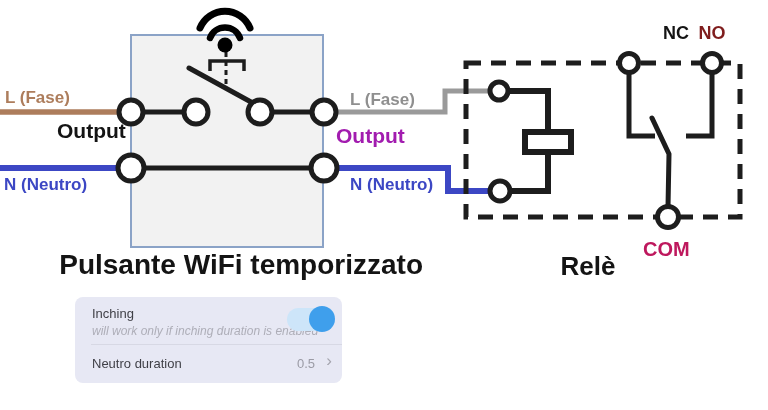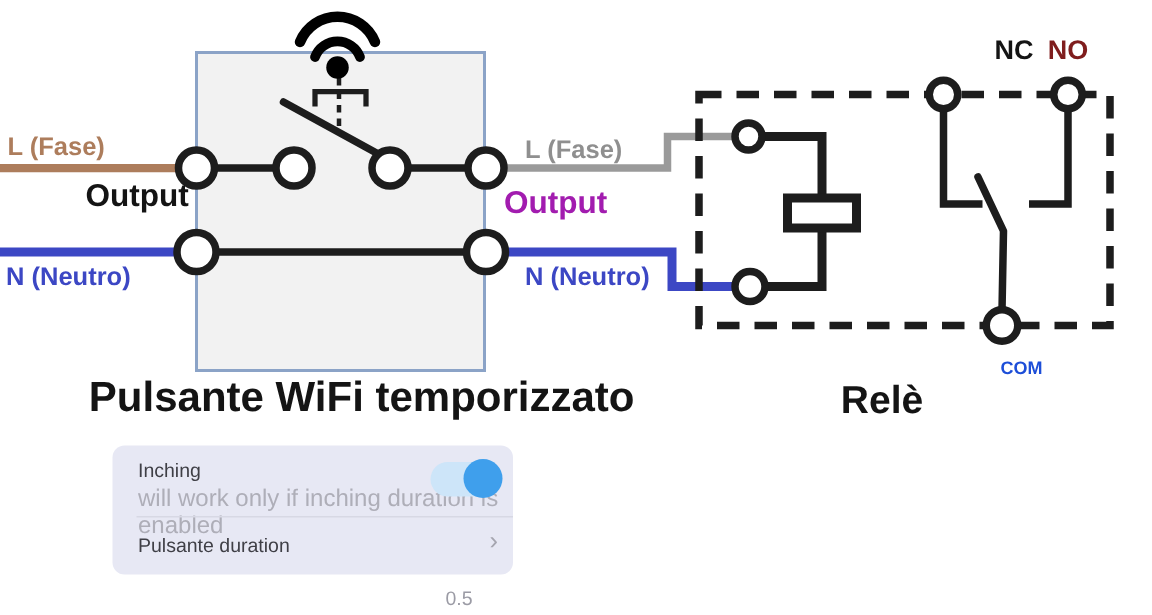--- a/index.html
+++ b/index.html
@@ -10,44 +10,44 @@
   #wiring-svg{position:absolute;left:0;top:0;}
   .lbl{position:absolute;white-space:nowrap;font-weight:700;line-height:1;}
   .lbl-fase-in   {left:5px;  top:89px;  font-size:17px;color:#ad7d5c;}
   .lbl-input     {left:57px; top:120px; font-size:21px;color:#141414;}
   .lbl-neutro-in {left:4px;  top:176px; font-size:17px;color:#3c47c4;}
   .lbl-fase-out  {left:350px;top:91px;  font-size:17px;color:#8f8f8f;}
   .lbl-output    {left:336px;top:125px; font-size:21px;color:#a21caf;}
   .lbl-neutro-out{left:350px;top:176px; font-size:17px;color:#3c47c4;}
   .lbl-nc  {left:609px;top:24px; width:40px;text-align:center;font-size:18px;color:#141414;margin-left:47px;}
   .lbl-no  {left:692px;top:24px; width:40px;text-align:center;font-size:18px;color:#7f1d1d;}
-  .lbl-com {left:643px;top:239px;width:52px;text-align:right;font-size:12px;color:#1d4ed8;}
+  .lbl-com {left:643px;top:239px;width:52px;text-align:left;font-size:20px;color:#be185d;}
   .title-device{left:28px;top:251px;width:395px;text-align:right;font-size:28px;color:#141414;}
   .title-relay {left:528px;top:253px;width:120px;text-align:center;font-size:26px;color:#141414;}
 
   
   .panel{
     position:absolute;left:75px;top:297px;width:267px;height:86px;
     background:#e7e8f4;border-radius:8px;
   }
   .panel .row1{position:relative;height:47px;}
   .inching-label{position:absolute;left:17px;top:9px;font-size:13px;color:#3f3f46;}
-  .inching-hint{position:absolute;left:17px;top:27px;font-size:16px;color:#aeaeb8;}
+  .inching-hint{position:absolute;left:17px;top:27px;font-size:12px;color:#aeaeb8;font-style:italic;}
   .toggle{
     position:absolute;right:9px;top:11px;width:46px;height:23px;border-radius:12px;
     background:#cde5f9;cursor:pointer;
   }
   .toggle .knob{
     position:absolute;right:-2px;top:-2px;width:26px;height:26px;border-radius:50%;
     background:#3f9fec;
   }
   .divider{position:absolute;left:16px;right:0;top:47px;height:1px;background:#d7d8e4;}
   .panel .row2{position:absolute;left:0;right:0;top:48px;height:38px;cursor:pointer;}
   .duration-label{position:absolute;left:17px;top:11px;font-size:13px;color:#3f3f46;}
-  .duration-value{position:absolute;right:27px;top:11px;font-size:13px;color:#9b9ba5;margin-top:35px;}
+  .duration-value{position:absolute;right:27px;top:11px;font-size:13px;color:#9b9ba5;}
   .chevron{position:absolute;right:10px;top:6px;font-size:17px;color:#a5a5af;font-weight:400;}
 </style>
 </head>
 <body>
 
 <div id="stage">
 
   <svg id="wiring-svg" width="768" height="410" viewBox="0 0 768 410">
 
     <rect x="131" y="35" width="192" height="212" stroke="#8ba3c7" stroke-width="2" fill="#f2f2f2"></rect>
@@ -111,19 +111,19 @@
   <div class="panel">
     <div class="row1">
       <div class="inching-label">Inching</div>
       <div class="inching-hint">will work only if inching duration is enabled</div>
       <div class="toggle on">
         <div class="knob"></div>
       </div>
     </div>
     <div class="divider"></div>
     <div class="row2">
-      <div class="duration-label">Pulsante duration</div>
+      <div class="duration-label">Neutro duration</div>
       <div class="duration-value">0.5</div>
       <div class="chevron">›</div>
     </div>
   </div>
 
 </div>
 
 </body></html>

